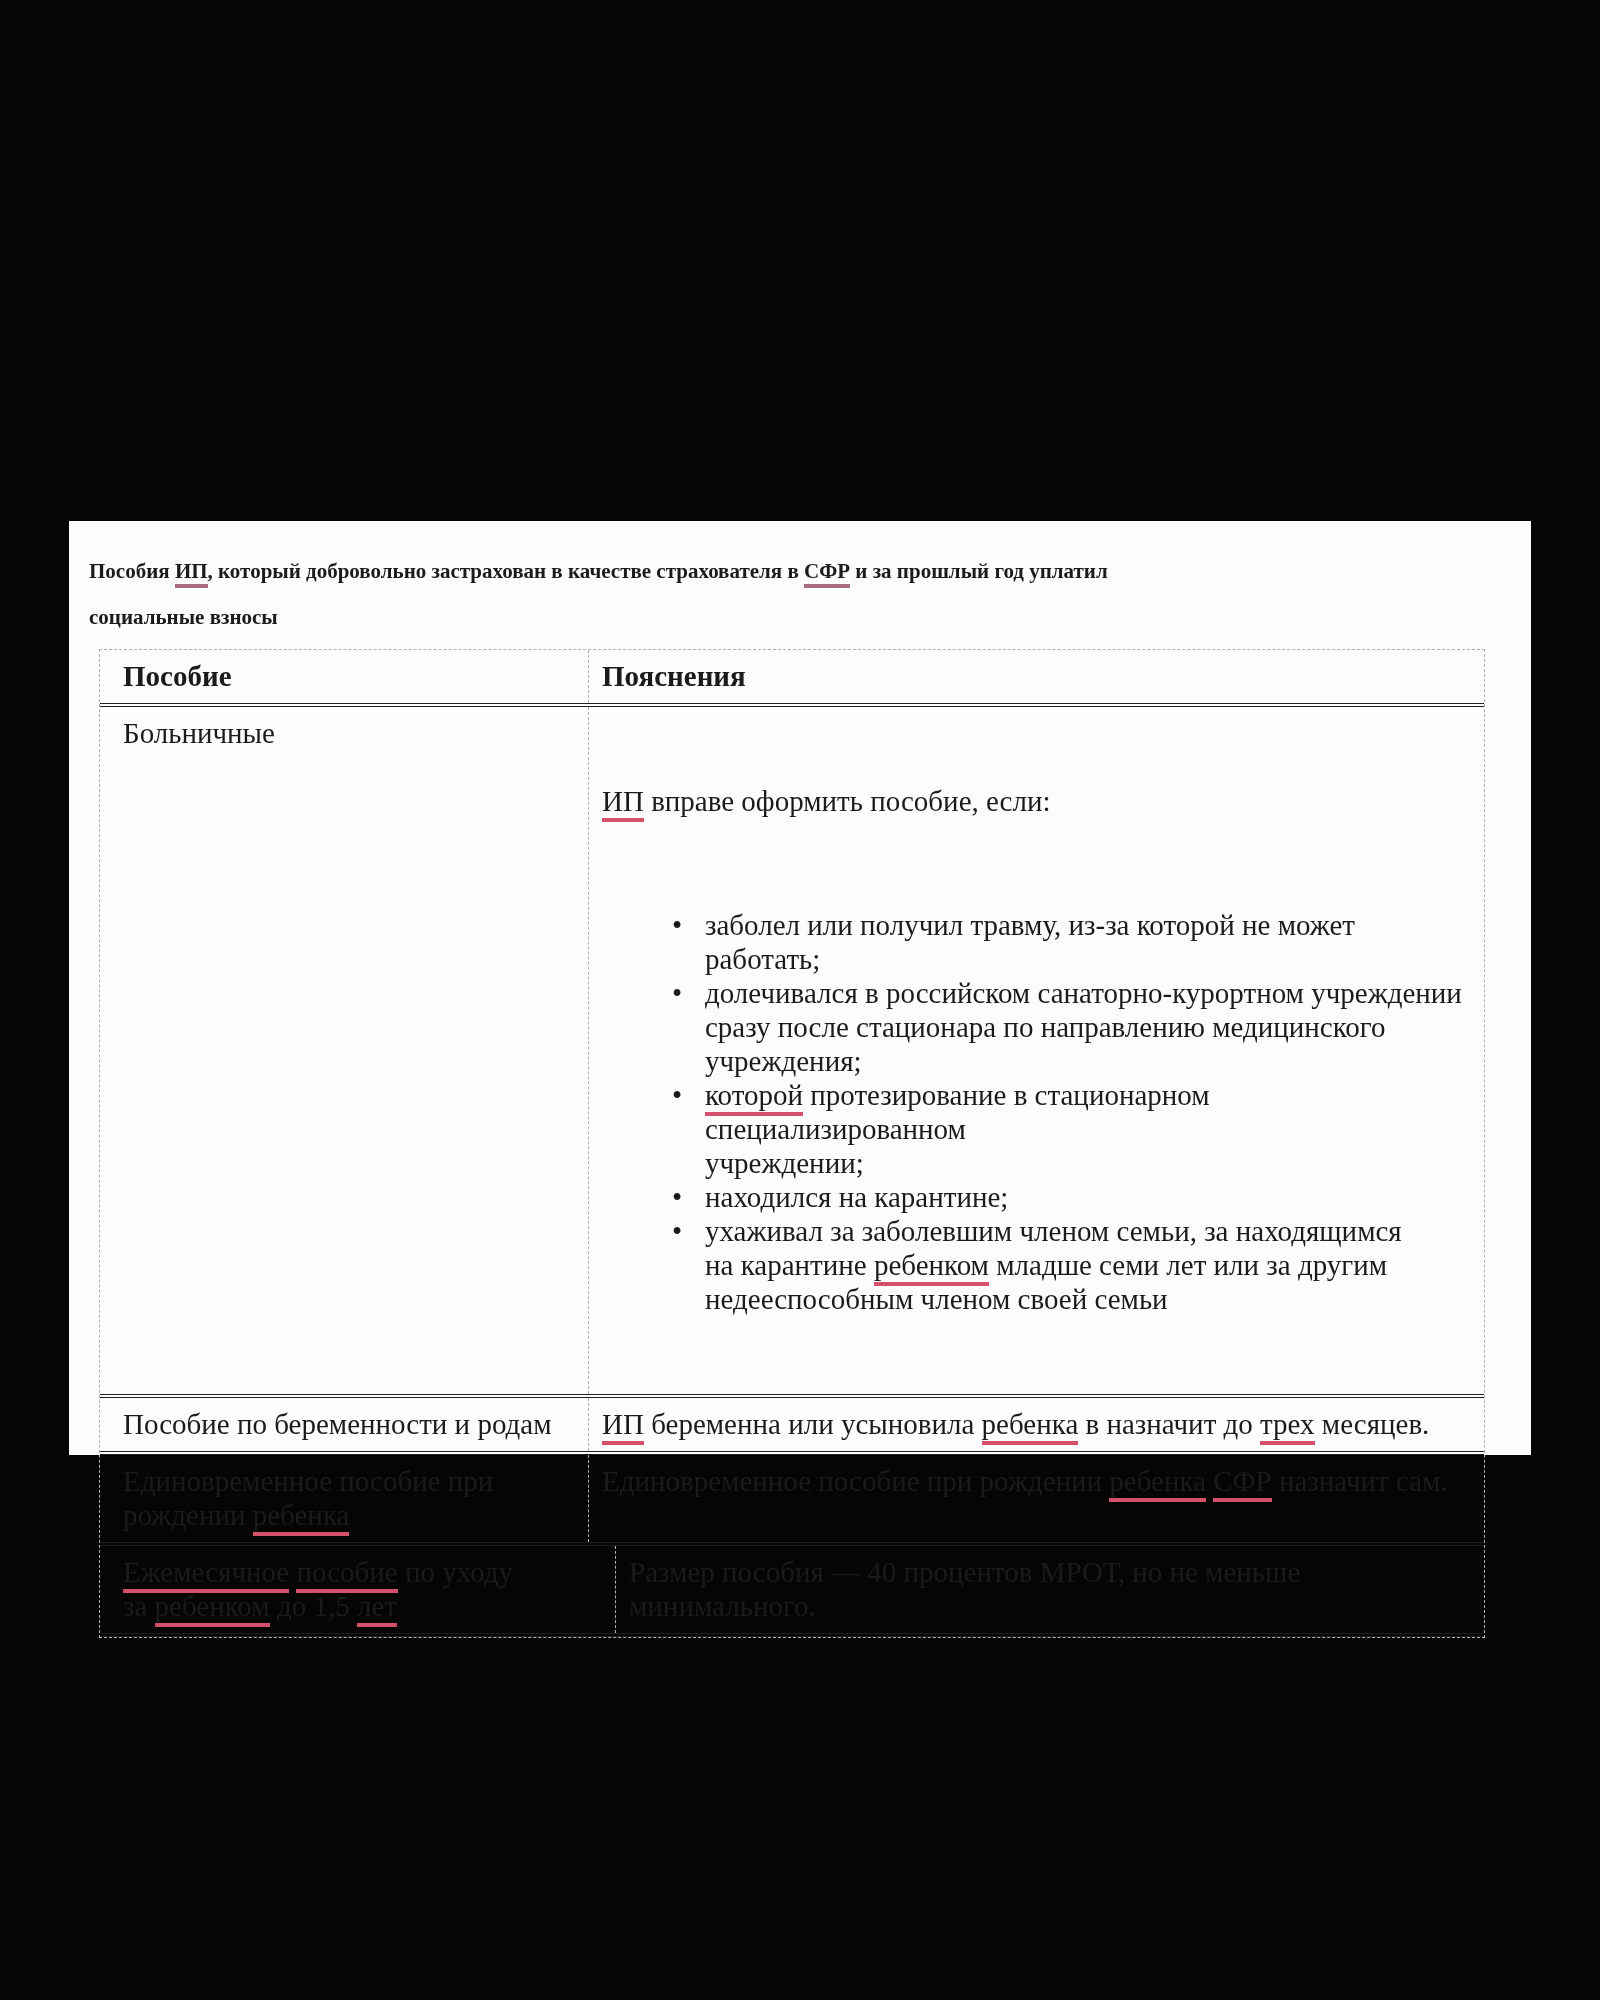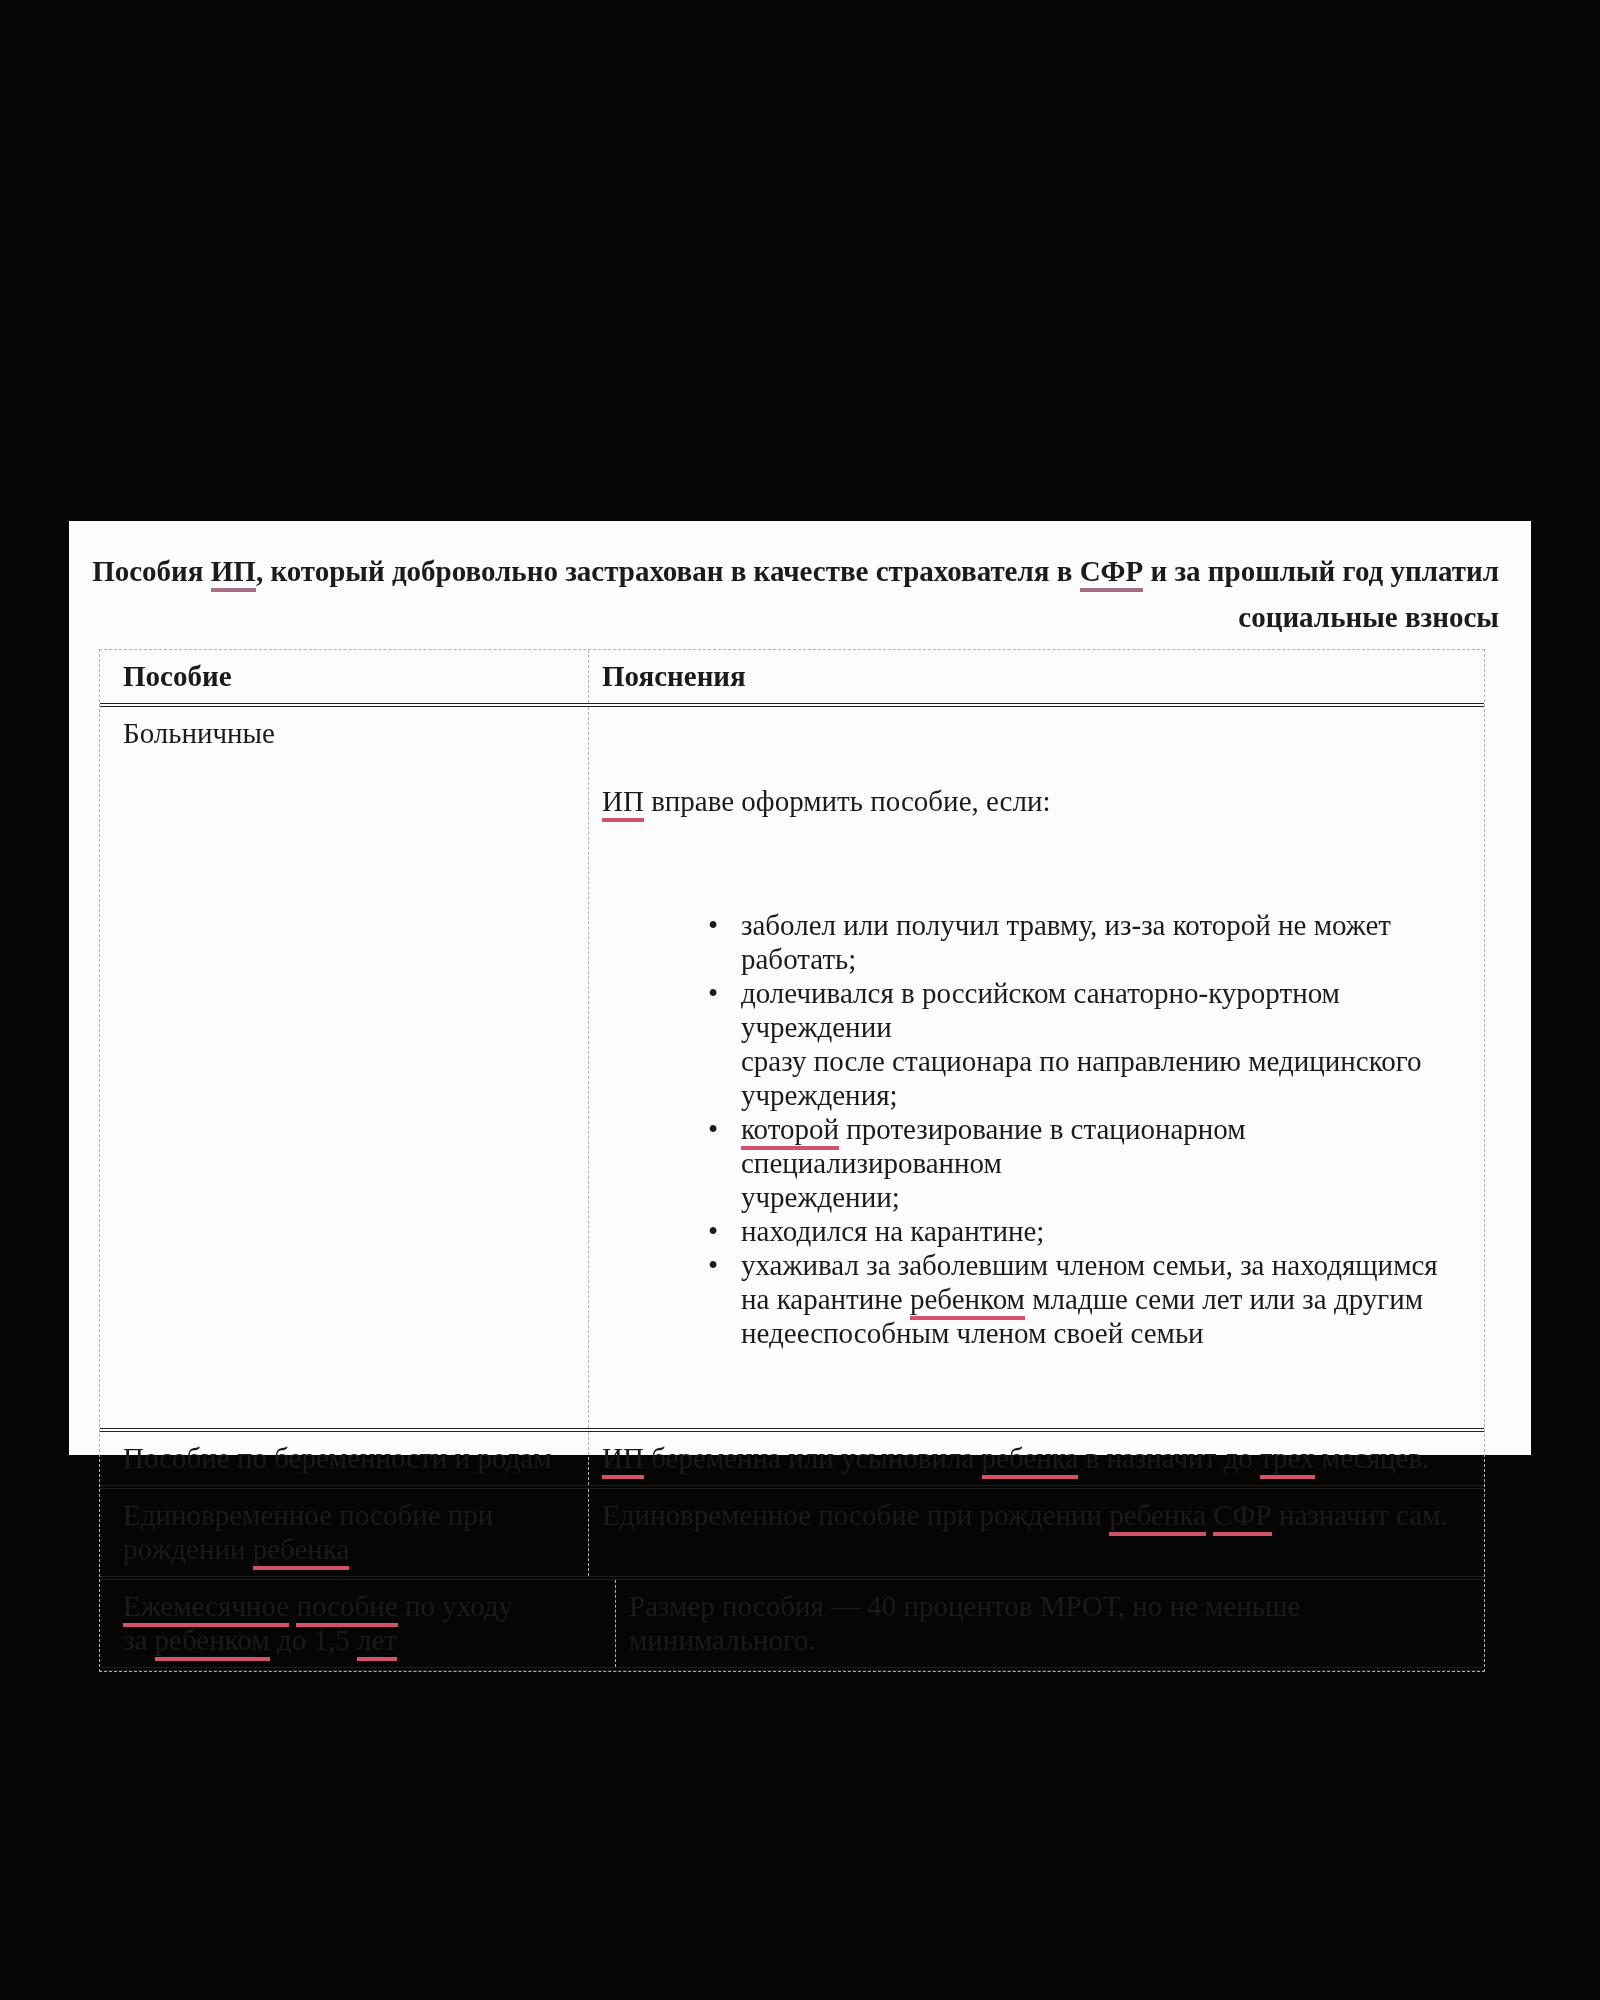--- a/index.html
+++ b/index.html
@@ -15,23 +15,23 @@
     overflow:hidden;
     font-family:"Liberation Serif","DejaVu Serif",serif;
     color:var(--text);
   }
   .card{
     position:absolute;left:69px;top:521px;width:1462px;height:934px;
     background:var(--card_bg);
   }
   .doc-title{
     margin:27px 32px 0 20px;
-    text-align:right;
+    text-align:left;
     font-weight:bold;
-    font-size:29px;
+    font-size:21px;
     line-height:46px;
     white-space:pre-wrap;
   }
   .doc-title .u{border-bottom:4px solid var(--title_underline);padding-bottom:1px;}
   .tbl{
     position:absolute;left:30px;top:128px;width:1386px;
     border:1px dashed var(--border_light);
     font-size:29px;
     line-height:34px;
   }
@@ -53,21 +53,21 @@
   .r-sick{min-height:451px;}
   .r-maternity{min-height:52px;}
   .r-birth{min-height:84px;}
   .r-care{min-height:85px;}
   .u{border-bottom:4px solid var(--underline);padding-bottom:1px;}
   ul.blist{
     list-style:none;
     margin:22px 0 0 0;
     padding:0 0 0 103px;
   }
-  ul.blist li{position:relative;margin-left:36px;}
+  ul.blist li{position:relative;}
   ul.blist li::before{
     content:"\2022";
     position:absolute;
     left:-33px;top:0;
   }
 </style>
 </head>
 <body>
 
 <div class="card">

